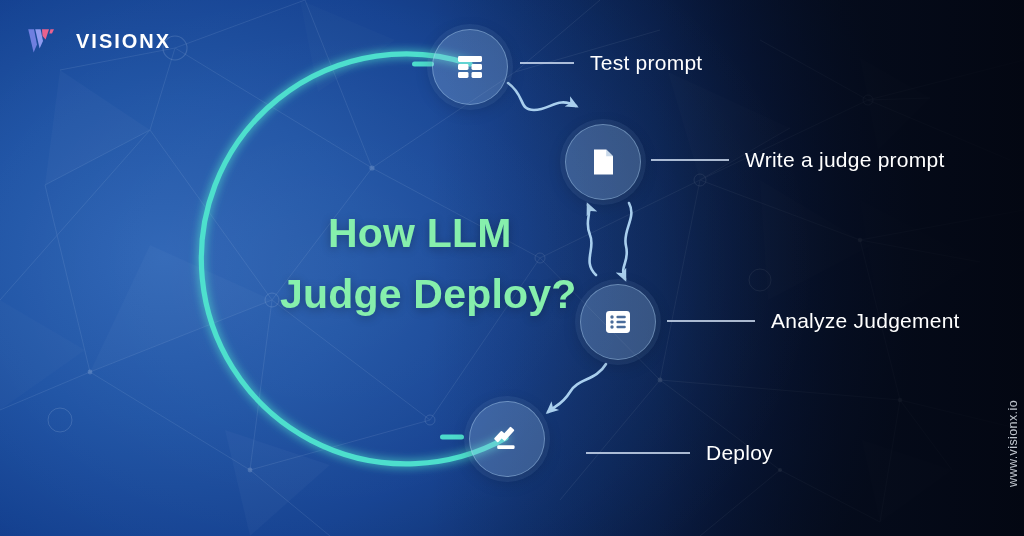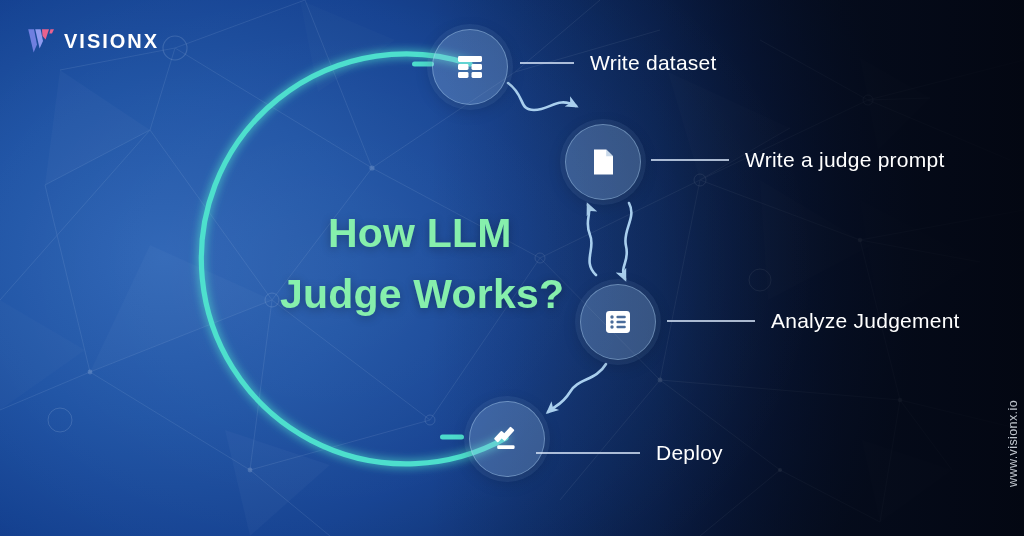--- a/index.html
+++ b/index.html
@@ -46,21 +46,21 @@
     opacity: 0.85;
   }
 
   
   .logo {
     position: absolute;
     left: 27px;
     top: 28px;
     display: flex;
     align-items: center;
-    gap: 9px;
+    gap: 21px;
   }
   .logo-mark { width: 28px; height: 26px; display: block; }
   .logo-text {
     color: #ffffff;
     font-size: 20px;
     font-weight: 700;
     letter-spacing: 2.0px;
     line-height: 1;
   }
 
@@ -127,21 +127,21 @@
     font-size: 21px;
     font-weight: 500;
     letter-spacing: 0.25px;
   }
   .label.lb1 { left: 520px; top: 51px; }
   .label.lb1 .dash { width: 54px; }
   .label.lb2 { left: 651px; top: 148px; }
   .label.lb2 .dash { width: 78px; }
   .label.lb3 { left: 667px; top: 309px; }
   .label.lb3 .dash { width: 88px; }
-  .label.lb4 { left: 536px; top: 441px; justify-content: flex-end; }
+  .label.lb4 { left: 586px; top: 441px; justify-content: flex-end; }
   .label.lb4 .dash { width: 104px; }
 
   
   .site-url {
     position: absolute;
     right: 4px;
     top: 400px;
     color: rgba(236,242,250,0.80);
     font-size: 12.5px;
     font-weight: 400;
@@ -246,21 +246,21 @@
       <path d="M1.2,1.2 L7.0,1.2 L10.0,16.5 L6.6,24.6 Z" fill="#6f7fe0"></path>
       <path d="M8.2,1.2 L13.6,1.2 L16.0,13.0 L12.6,20.6 Z" fill="#8f9bf0"></path>
       <path d="M15.0,1.2 L22.0,1.2 L18.6,11.6 L15.5,8.0 Z" fill="#e8628f"></path>
       <path d="M23.4,1.2 L27.0,1.2 L25.0,5.6 L22.4,5.6 Z" fill="#e8628f"></path>
     </svg>
     <span class="logo-text">VISIONX</span>
   </div>
 
   <div class="title">
     <div class="title-line l1">How LLM</div>
-    <div class="title-line l2">Judge Works?</div>
+    <div class="title-line l2">Judge Deploy?</div>
   </div>
 
   <div class="node n1">
     <svg width="32" height="32" viewBox="0 0 32 32">
       <rect x="4" y="5" width="24" height="6" rx="1.4" fill="#ffffff"></rect>
       <rect x="4" y="13" width="10.5" height="6" rx="1.4" fill="#ffffff"></rect>
       <rect x="17.5" y="13" width="10.5" height="6" rx="1.4" fill="#ffffff"></rect>
       <rect x="4" y="21" width="10.5" height="6" rx="1.4" fill="#ffffff"></rect>
       <rect x="17.5" y="21" width="10.5" height="6" rx="1.4" fill="#ffffff"></rect>
     </svg>
@@ -292,21 +292,21 @@
       <g fill="#ffffff">
         <rect x="13.8" y="3.4" width="5.6" height="14.8" rx="1.1" transform="rotate(42 16.6 10.8)"></rect>
         <rect x="5.8" y="8.0" width="5.6" height="11.2" rx="1.1" transform="rotate(42 8.6 13.6)"></rect>
         <rect x="6.2" y="22.2" width="17.4" height="3.9" rx="1.3"></rect>
       </g>
     </svg>
   </div>
 
   <div class="label lb1">
     <span class="dash"></span>
-    <span class="txt">Write dataset</span>
+    <span class="txt">Test prompt</span>
   </div>
   <div class="label lb3">
     <span class="dash"></span>
     <span class="txt">Analyze Judgement</span>
   </div>
   <div class="label lb2">
     <span class="dash"></span>
     <span class="txt">Write a judge prompt</span>
   </div>
   <div class="label lb4">

